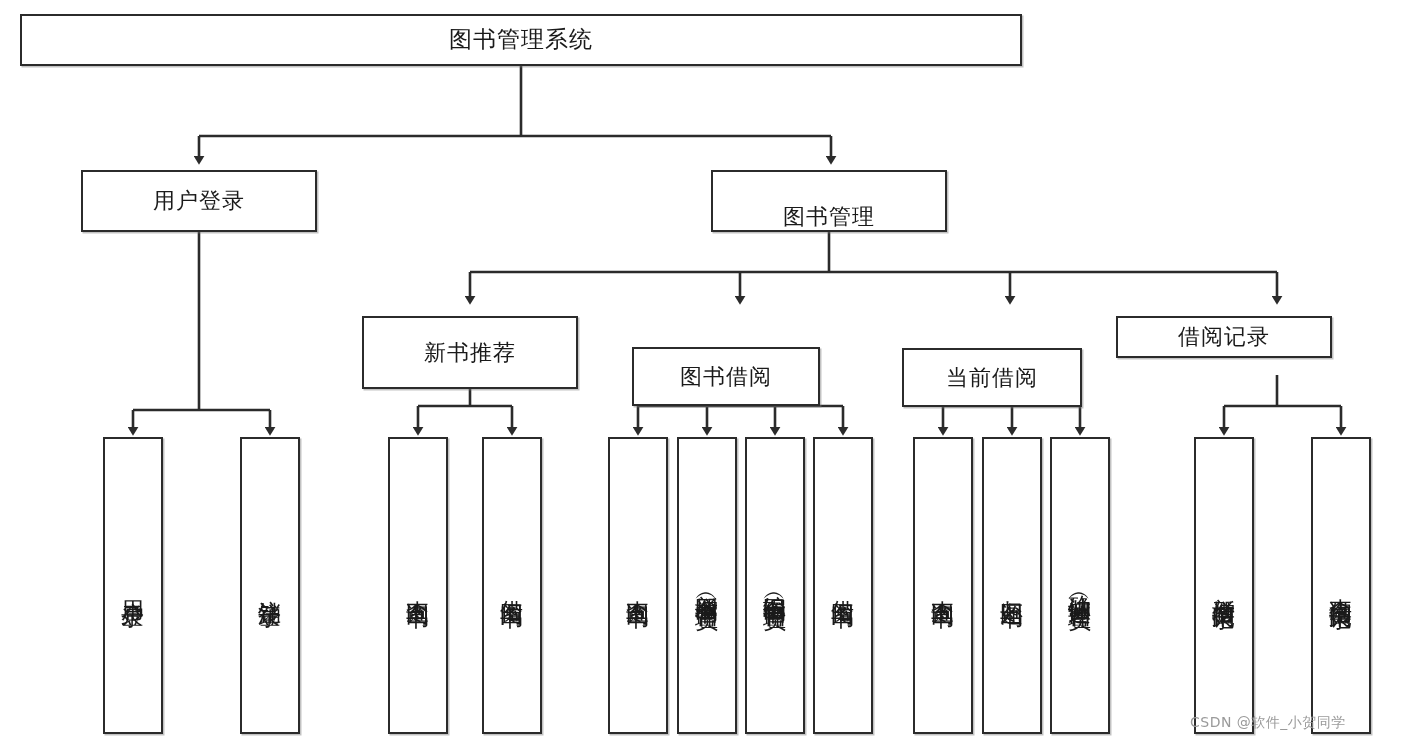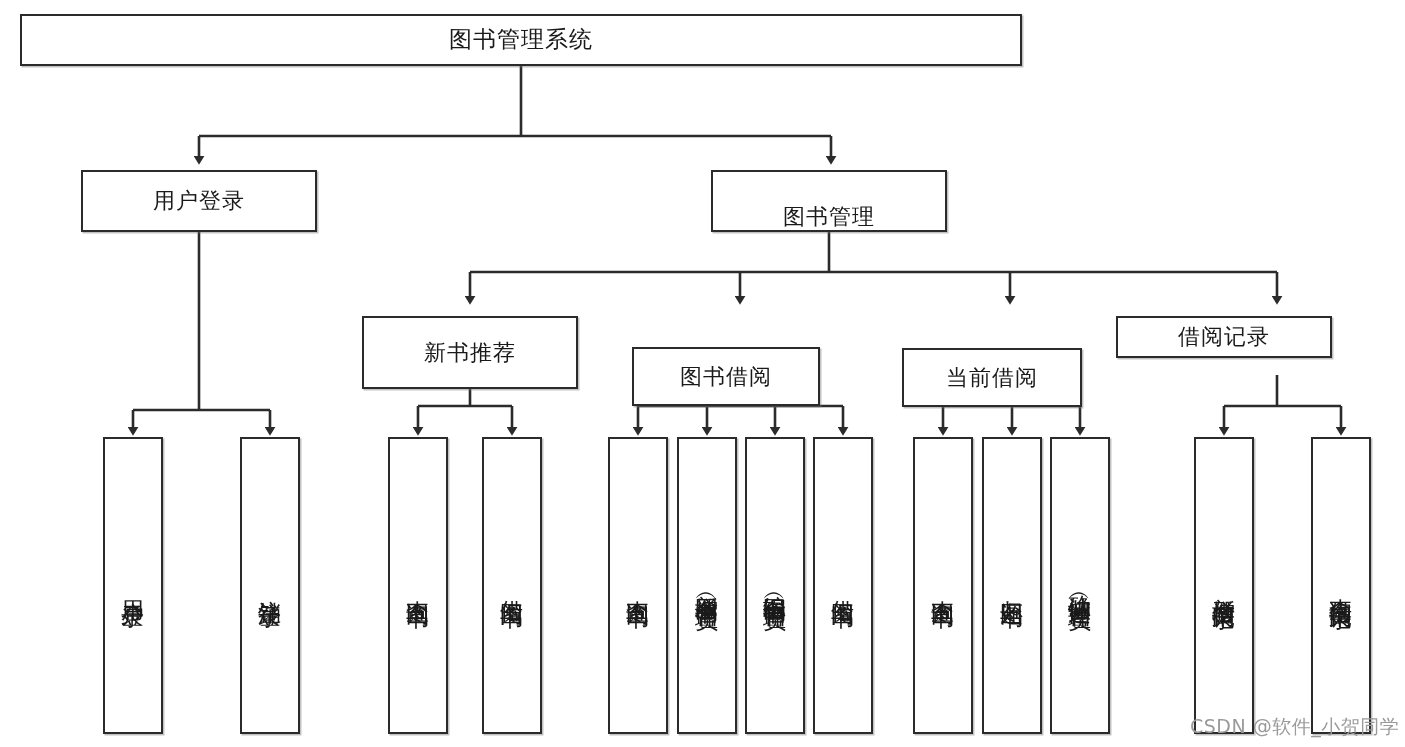--- a/index.html
+++ b/index.html
@@ -61,21 +61,21 @@
     text-orientation: upright;
     font-size: 23px;
     line-height: 1.05;
     letter-spacing: 2px;
     max-height: 100%;
   }
   #watermark {
     position: absolute;
     left: 1190px;
     top: 714px;
-    font-size: 19px;
+    font-size: 14px;
     color: #9a9a9a;
     white-space: nowrap;
     letter-spacing: 0.5px;
     font-family: "DejaVu Sans", "Liberation Sans", sans-serif;
   }
 </style>
 </head>
 <body>
 
 <div id="canvas">

